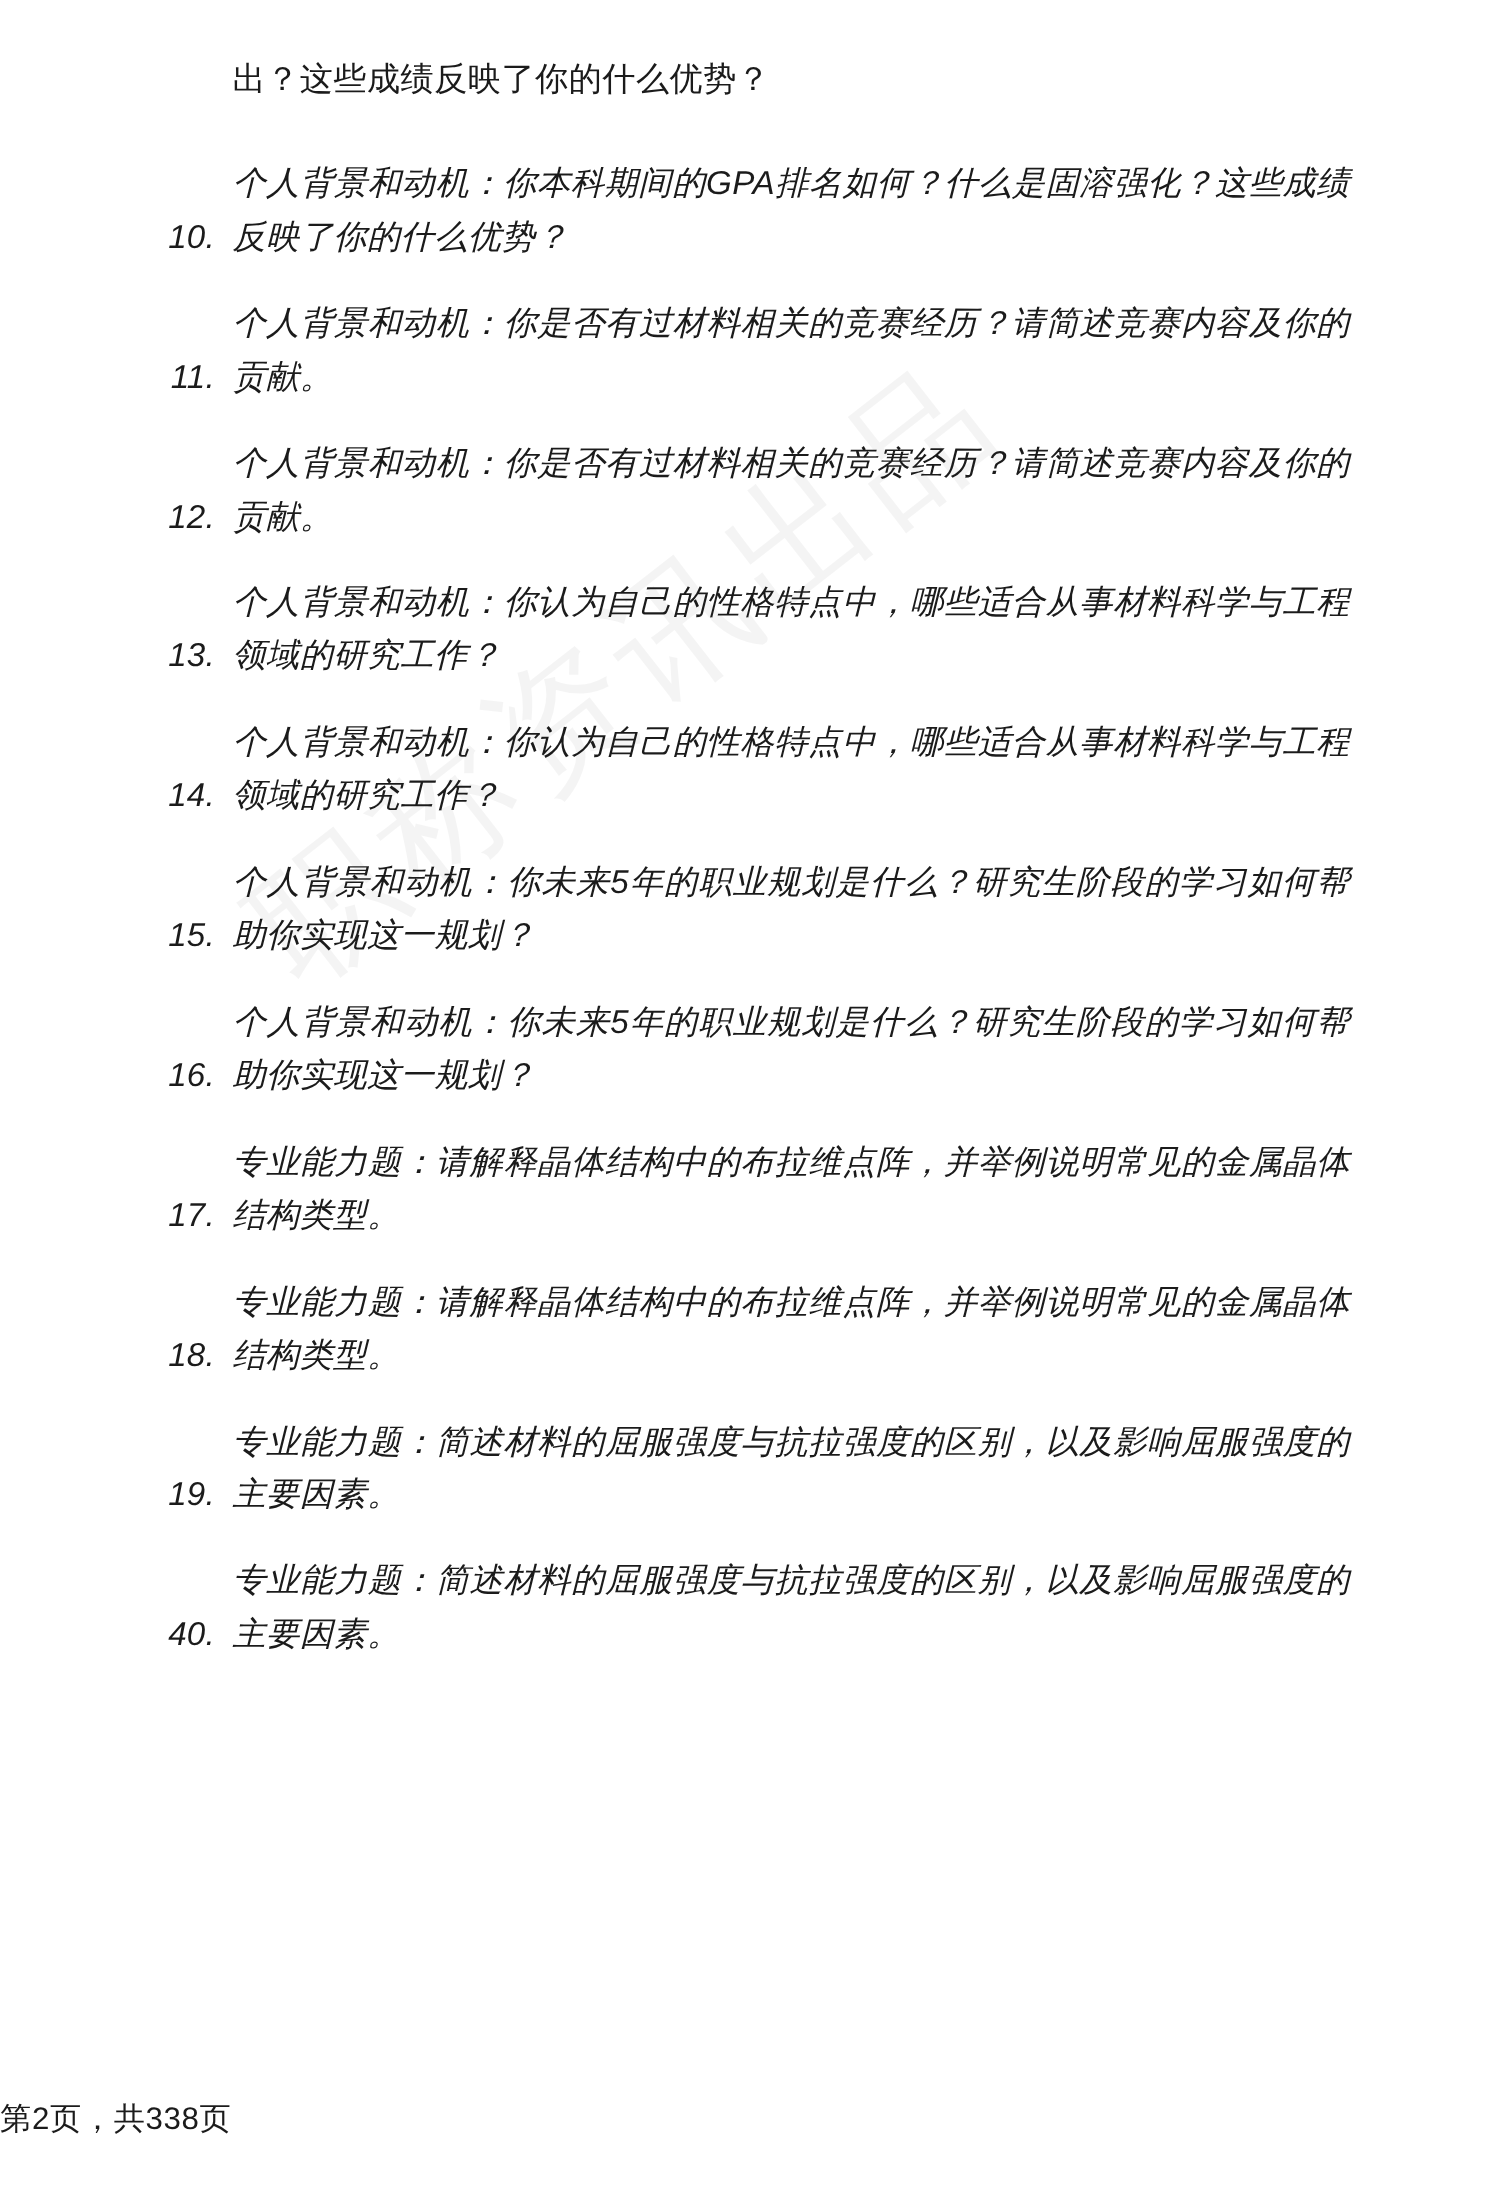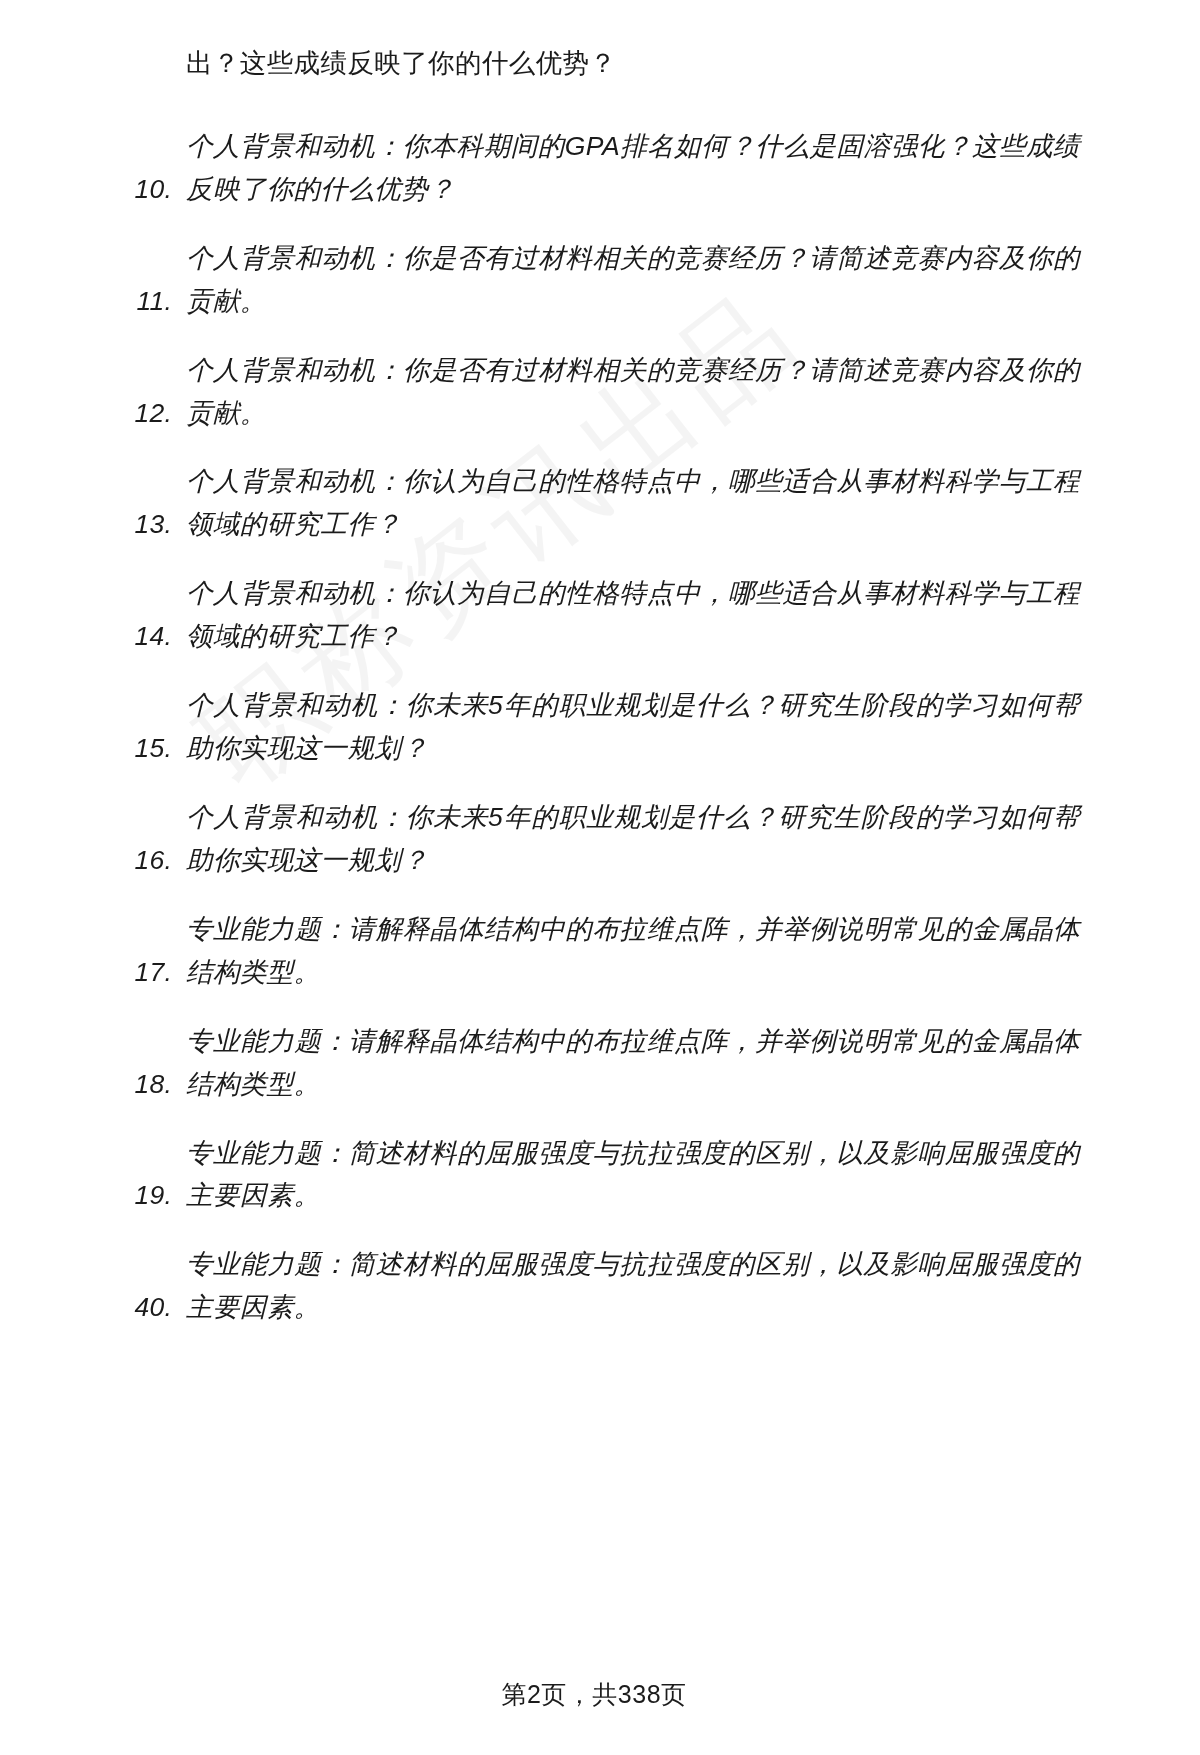--- a/index.html
+++ b/index.html
@@ -73,21 +73,20 @@
     font-size: 26.5px;
     line-height: 1.62;
     letter-spacing: 0.4px;
     text-align: justify;
   }
   .footer {
     position: absolute;
     left: 0;
     bottom: 44px;
     width: 1188px;
-    text-align: center;
     font-size: 25px;
     letter-spacing: 0.5px;
     color: #1b1b1b;
   }
 </style>
 </head>
 <body>
 
 <div class="page">
 

